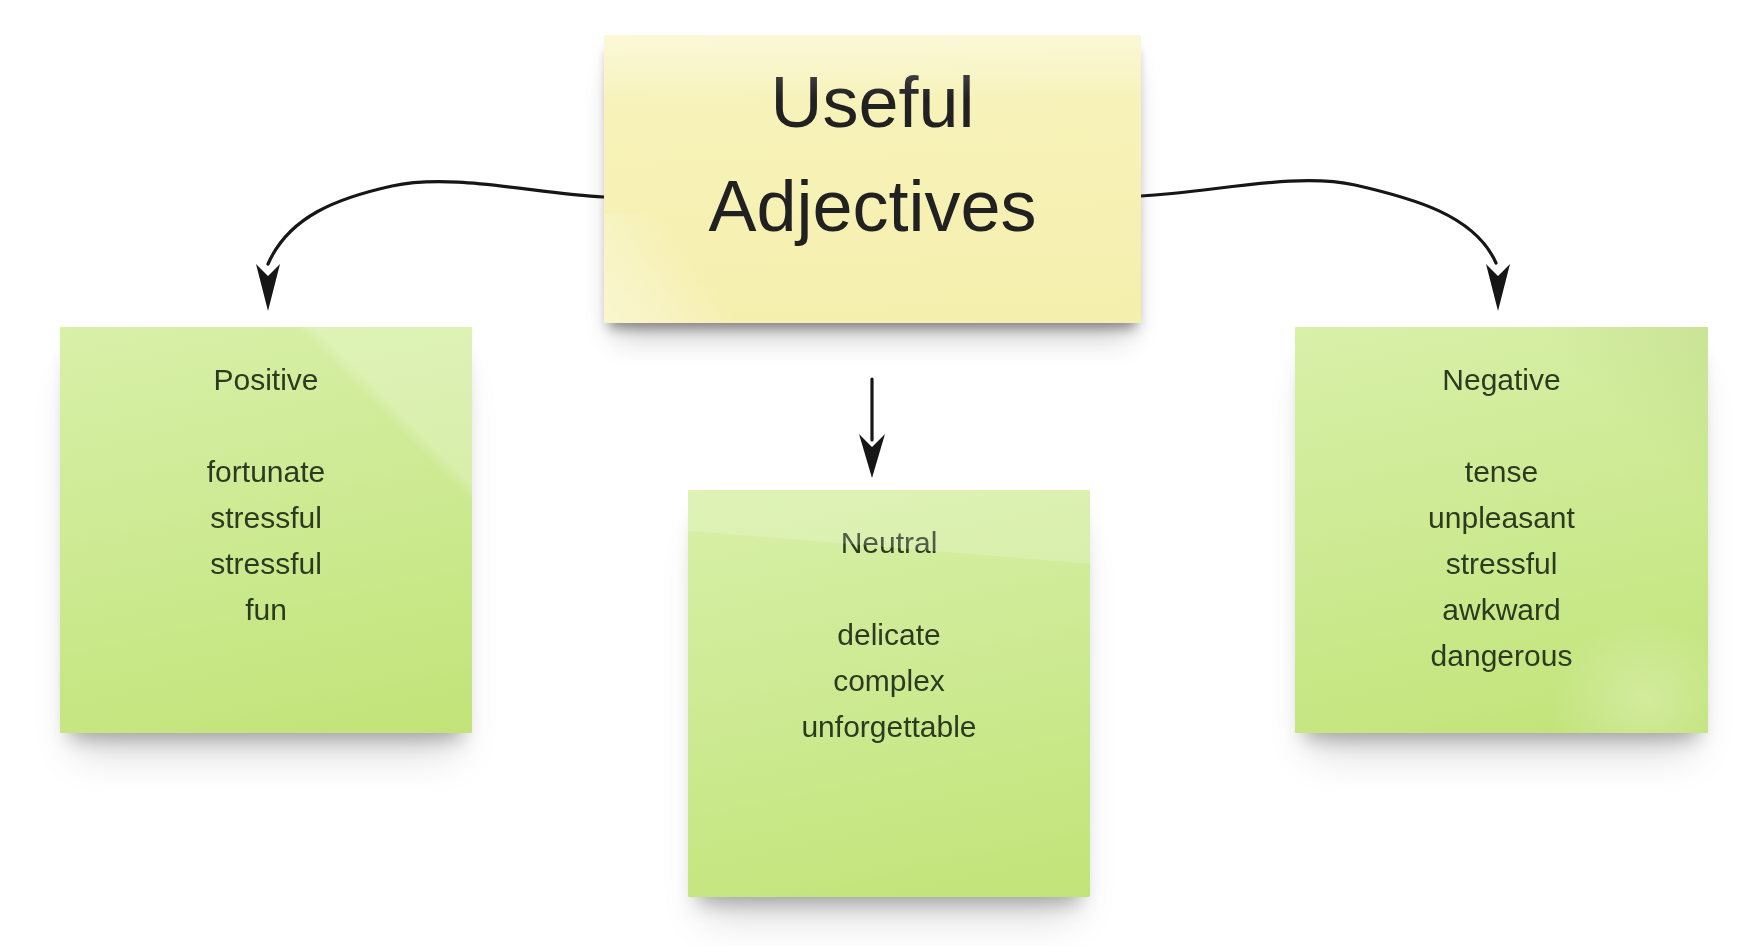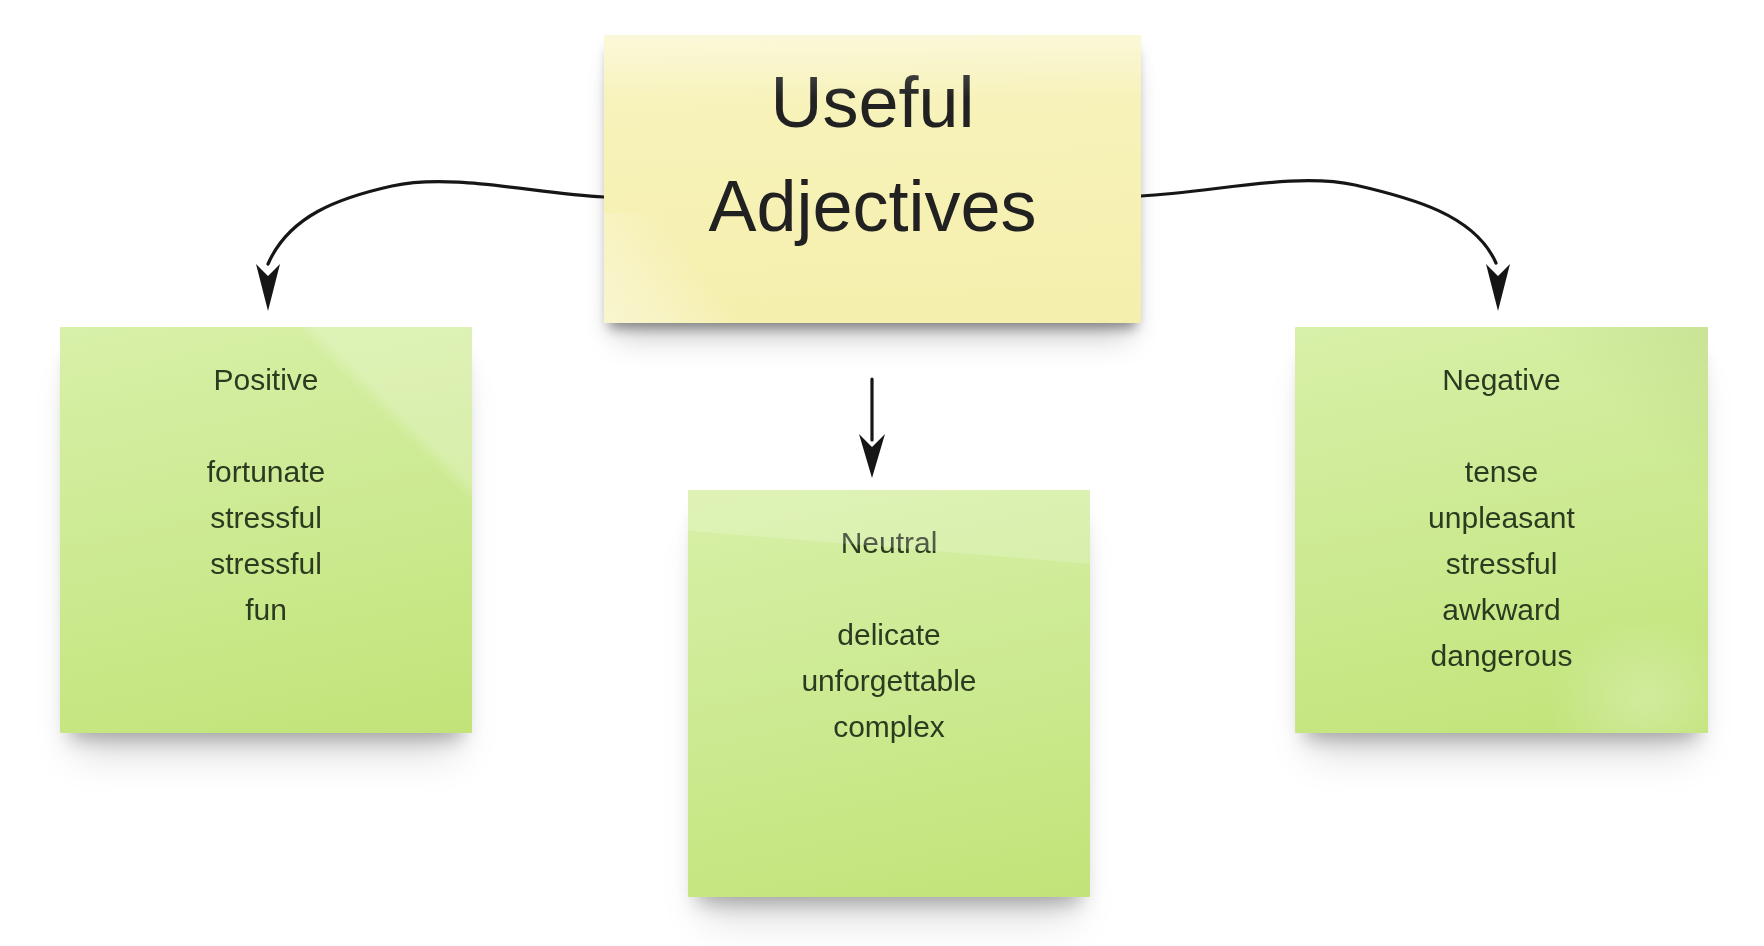--- a/index.html
+++ b/index.html
@@ -101,22 +101,22 @@
       <span class="word">stressful</span>
       <span class="word">stressful</span>
       <span class="word">fun</span>
     </div>
   </div>
 
   <div class="note note-green note-neutral">
     <div class="note-header">Neutral</div>
     <div class="word-list">
       <span class="word">delicate</span>
+      <span class="word">complex</span>
       <span class="word">unforgettable</span>
-      <span class="word">complex</span>
     </div>
   </div>
 
   <div class="note note-green note-negative">
     <div class="note-header">Negative</div>
     <div class="word-list">
       <span class="word">tense</span>
       <span class="word">unpleasant</span>
       <span class="word">stressful</span>
       <span class="word">awkward</span>

